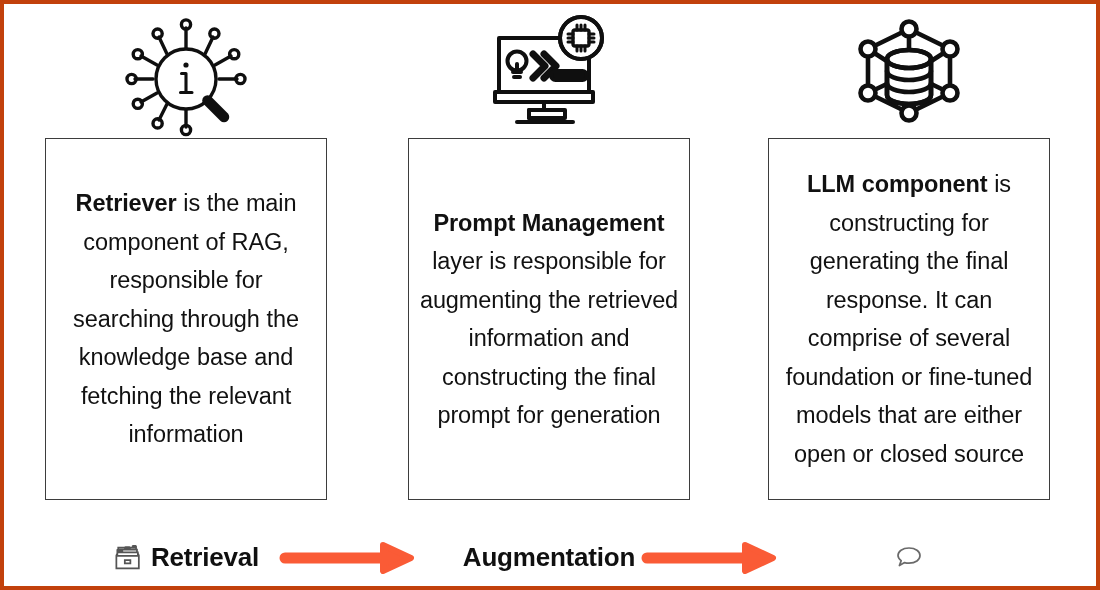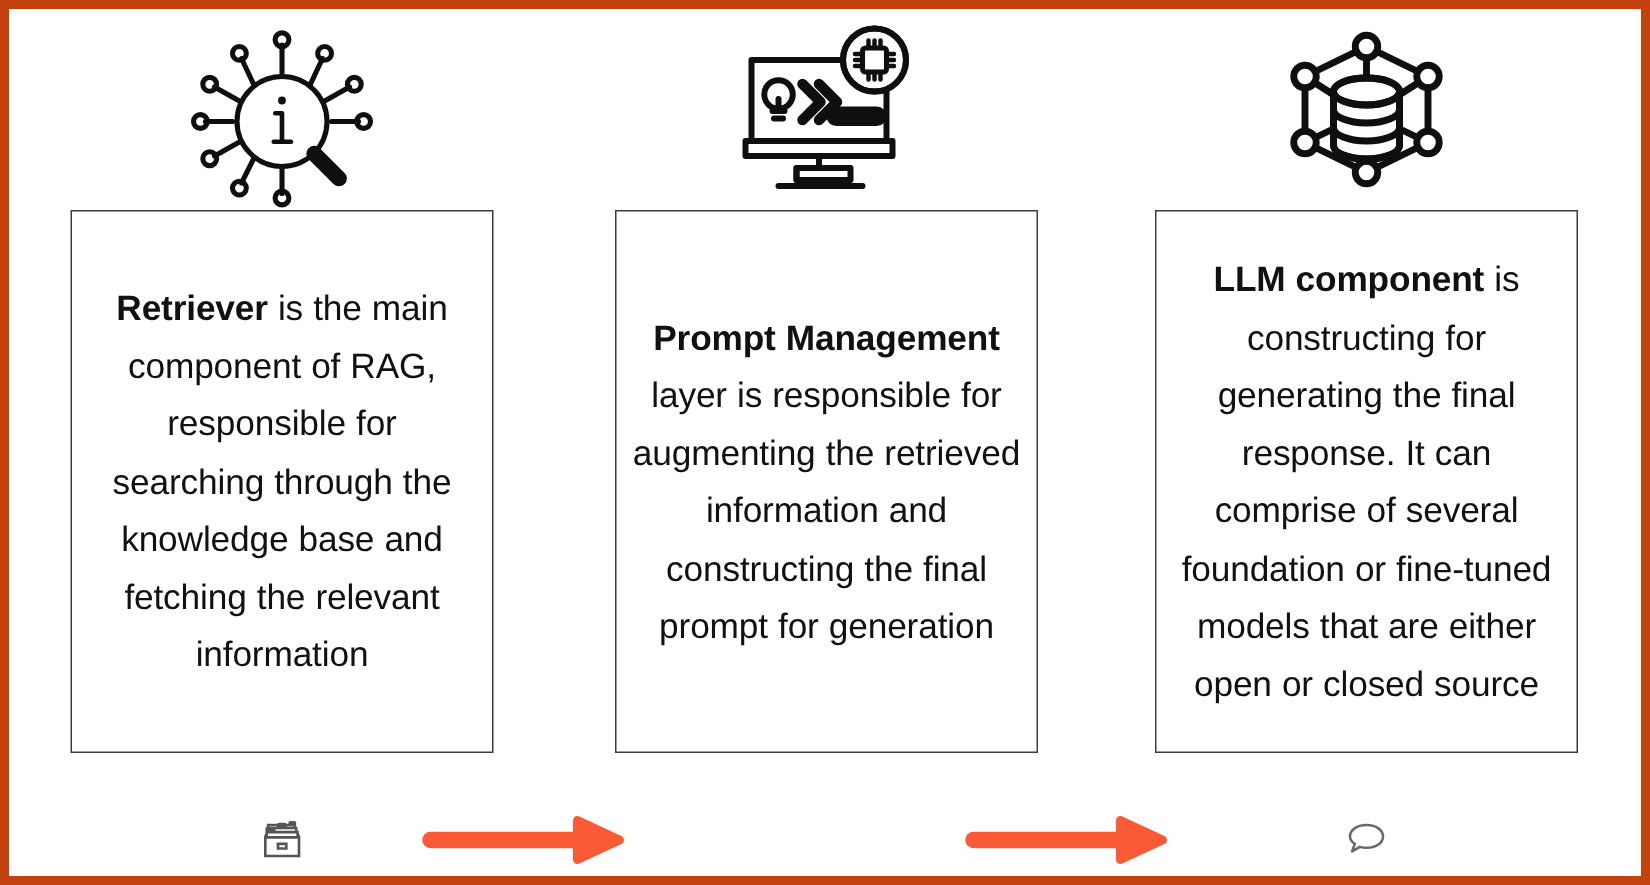--- a/index.html
+++ b/index.html
@@ -10,21 +10,21 @@
   }
   body {
     font-family: "Liberation Sans", sans-serif;
   }
 
   #canvas {
     position: relative;
     width: 1100px;
     height: 590px;
     background: #ffffff;
-    border: 6px solid #c2410c;
+    border: 4px solid #c2410c;
     box-sizing: border-box;
     overflow: hidden;
   }
 
   
   .column {
     position: absolute;
     top: 0;
     width: 282px;
     height: 590px;
@@ -152,20 +152,21 @@
     </div>
 
     <div class="card">
       <div class="card-text">
         <span class="lead">Retriever</span><span> is the main component of RAG, responsible for searching through the knowledge base and fetching the relevant information</span>
       </div>
     </div>
 
     <div class="step-label">
       <span class="glyph">🗃</span>
+      <span>Retrieval</span>
     </div>
   </div>
 
   <div class="arrow" id="arrow-1">
     <svg width="140" height="30" viewBox="0 0 140 30">
       <path d="M2 15 H106" stroke="#FA5B36" stroke-width="11" stroke-linecap="round"></path>
       <path d="M100 2 L128 15 L100 28 Z" fill="#FA5B36" stroke="#FA5B36" stroke-width="6" stroke-linejoin="round"></path>
     </svg>
   </div>
 
@@ -202,20 +203,23 @@
         </g>
       </svg>
     </div>
 
     <div class="card">
       <div class="card-text">
         <span class="lead">Prompt Management</span><span> layer is responsible for augmenting the retrieved information and constructing the final prompt for generation</span>
       </div>
     </div>
 
+    <div class="step-label">
+      <span>Augmentation</span>
+    </div>
   </div>
 
   <div class="arrow" id="arrow-2">
     <svg width="140" height="30" viewBox="0 0 140 30">
       <path d="M2 15 H106" stroke="#FA5B36" stroke-width="11" stroke-linecap="round"></path>
       <path d="M100 2 L128 15 L100 28 Z" fill="#FA5B36" stroke="#FA5B36" stroke-width="6" stroke-linejoin="round"></path>
     </svg>
   </div>
 
   <div class="column" id="col-generation">

